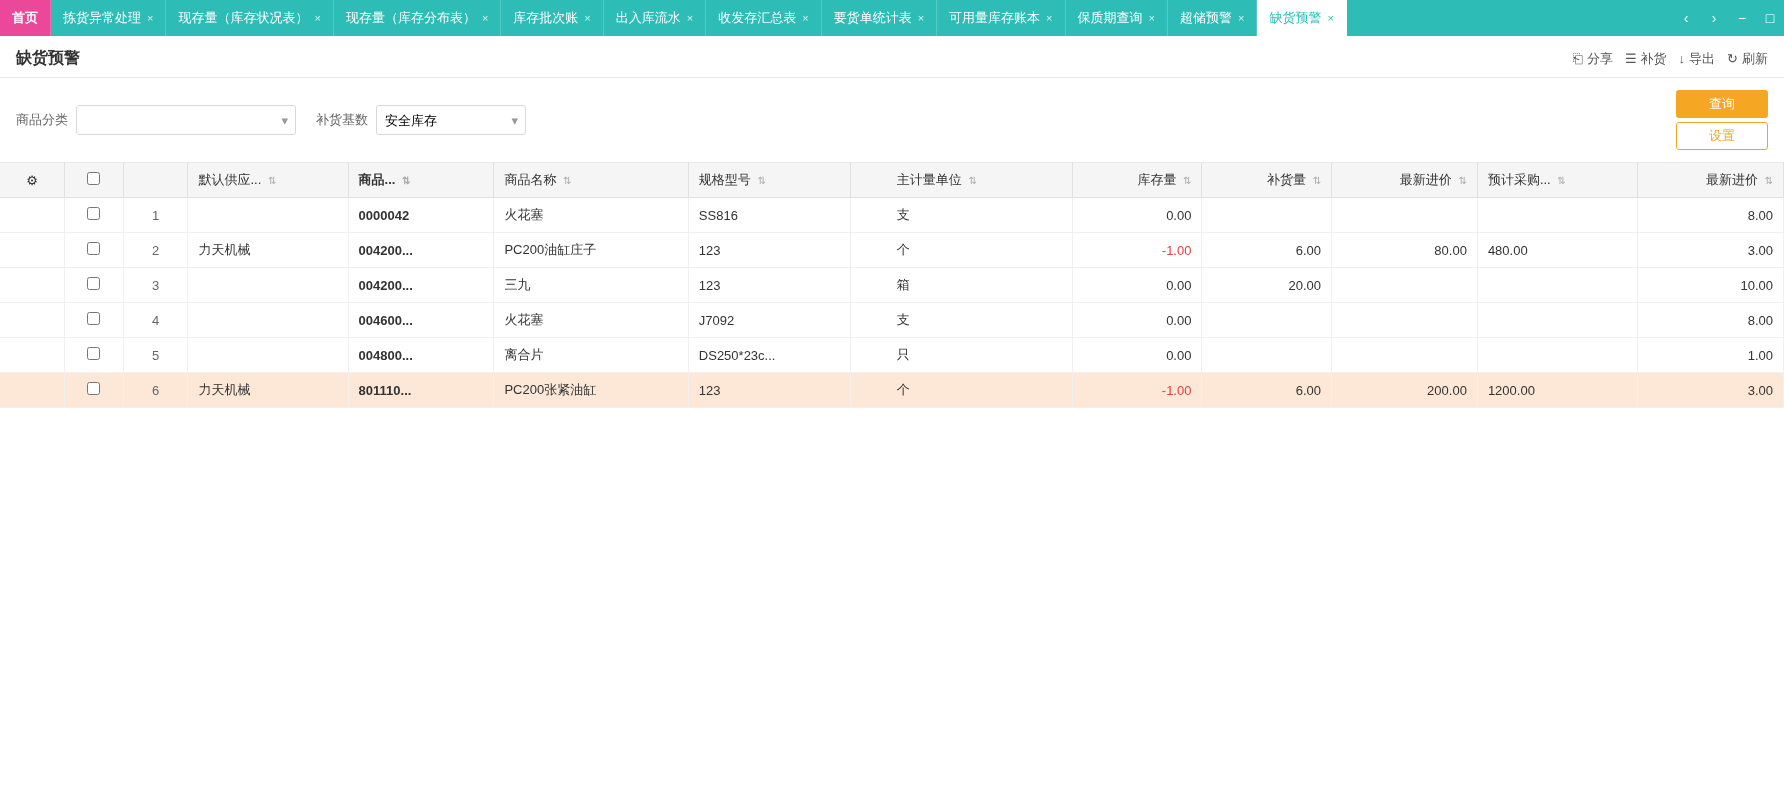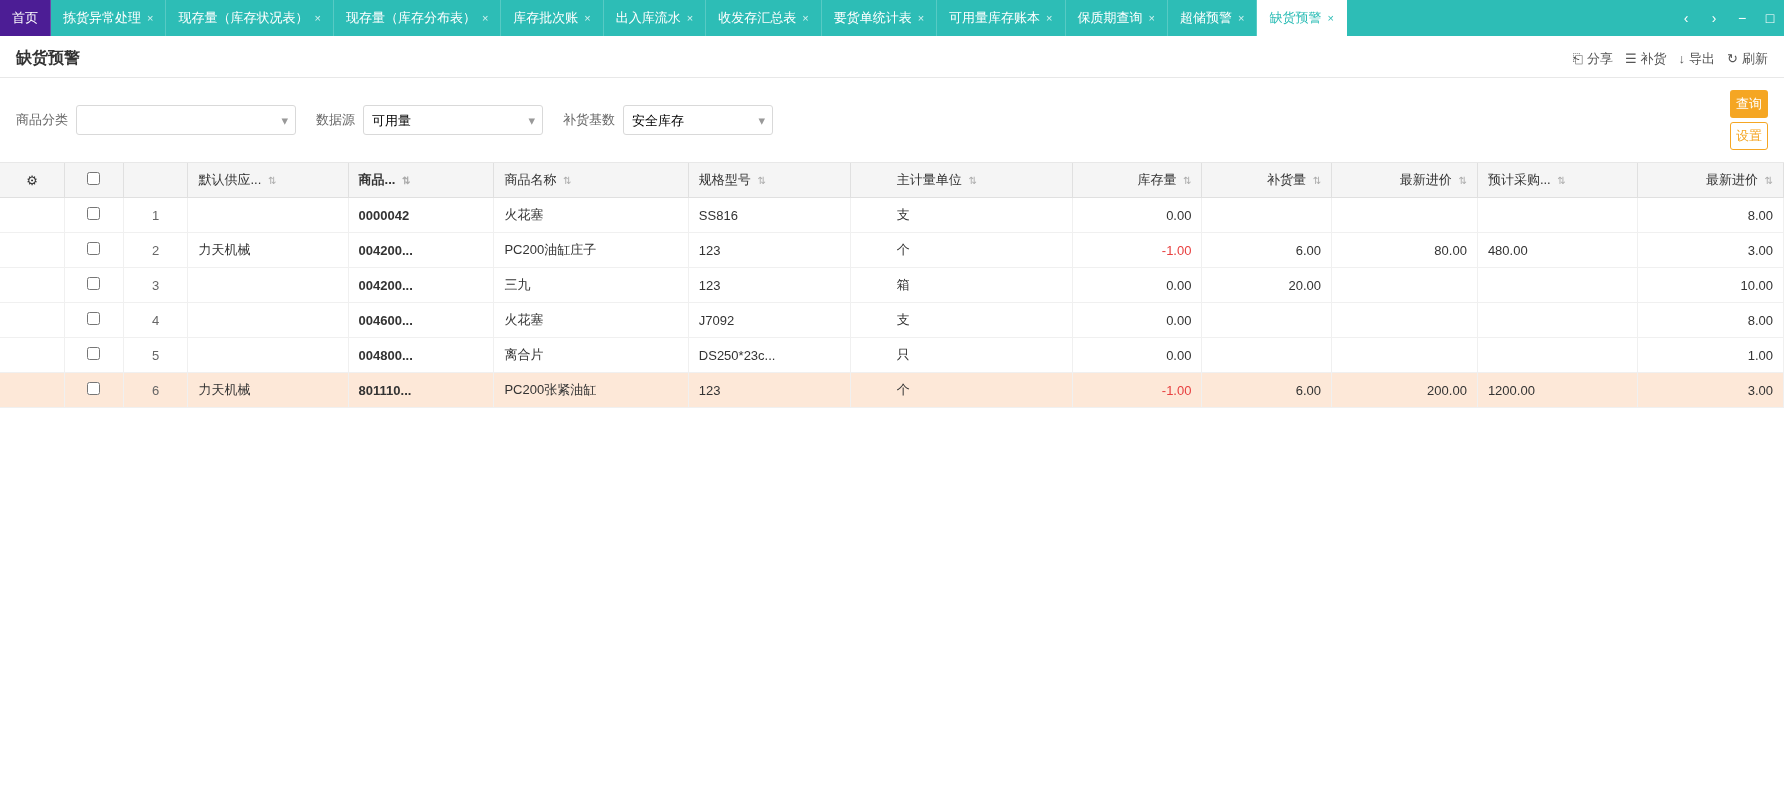--- a/index.html
+++ b/index.html
@@ -20,22 +20,22 @@
       height: 36px;
       padding: 0 12px;
       color: #fff;
       white-space: nowrap;
       cursor: pointer;
       border-right: 1px solid rgba(255,255,255,0.2);
       font-size: 13px;
       flex-shrink: 0;
     }
     .tab-item.home {
-      background: #4c1d95;
-      font-weight: normal;
+      background: #ec4899;
+      font-weight: bold;
     }
     .tab-item.active {
       background: #fff;
       color: #2dbdb6;
     }
     .tab-item .close-btn {
       margin-left: 6px;
       font-size: 11px;
       color: rgba(255,255,255,0.8);
       cursor: pointer;
@@ -148,21 +148,21 @@
     .action-buttons {
       margin-left: auto;
       display: flex;
       flex-direction: column;
       gap: 4px;
     }
     .btn-query {
       background: #f5a623;
       color: #fff;
       border: none;
-      padding: 5px 6px;
+      padding: 5px 33px;
       border-radius: 3px;
       cursor: pointer;
       font-size: 13px;
     }
     .btn-settings {
       background: #fff;
       color: #f5a623;
       border: 1px solid #f5a623;
       padding: 4px 4px;
       border-radius: 3px;
@@ -316,29 +316,20 @@
       </div>
     </div>
   </div>
 
   <div class="filter-area">
     <div class="filter-group">
       <span class="filter-label">商品分类</span>
       <div class="filter-select-wrapper">
         <select class="filter-select">
           <option value=""></option>
-        </select>
-      </div>
-    </div>
-    <div class="filter-group">
-      <span class="filter-label">数据源</span>
-      <div class="filter-select-wrapper">
-        <select class="filter-select filter-value-select">
-          <option value="可用量" selected="">可用量</option>
-          <option value="库存量">库存量</option>
         </select>
       </div>
     </div>
     <div class="filter-group">
       <span class="filter-label">补货基数</span>
       <div class="filter-select-wrapper">
         <select class="filter-select filter-base-select">
           <option value="安全库存" selected="">安全库存</option>
           <option value="最低库存">最低库存</option>
         </select>

